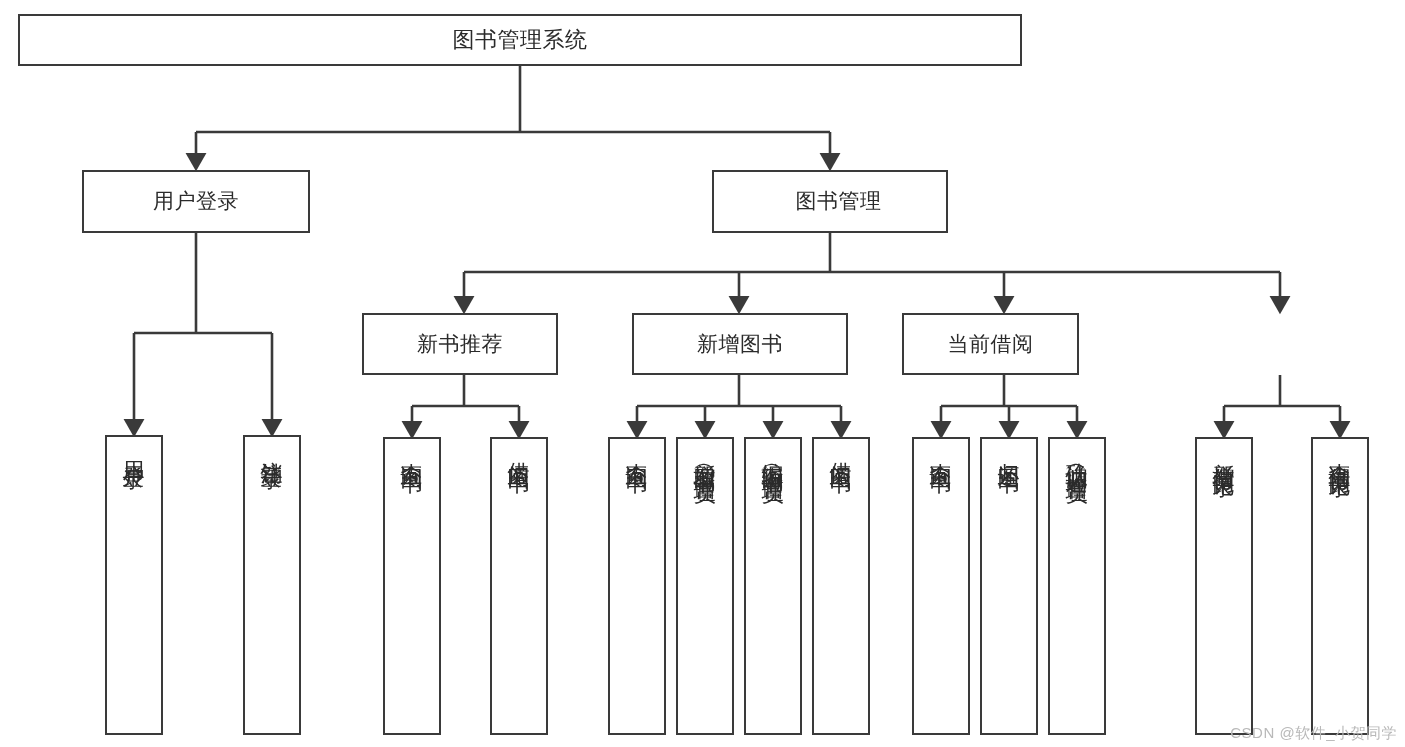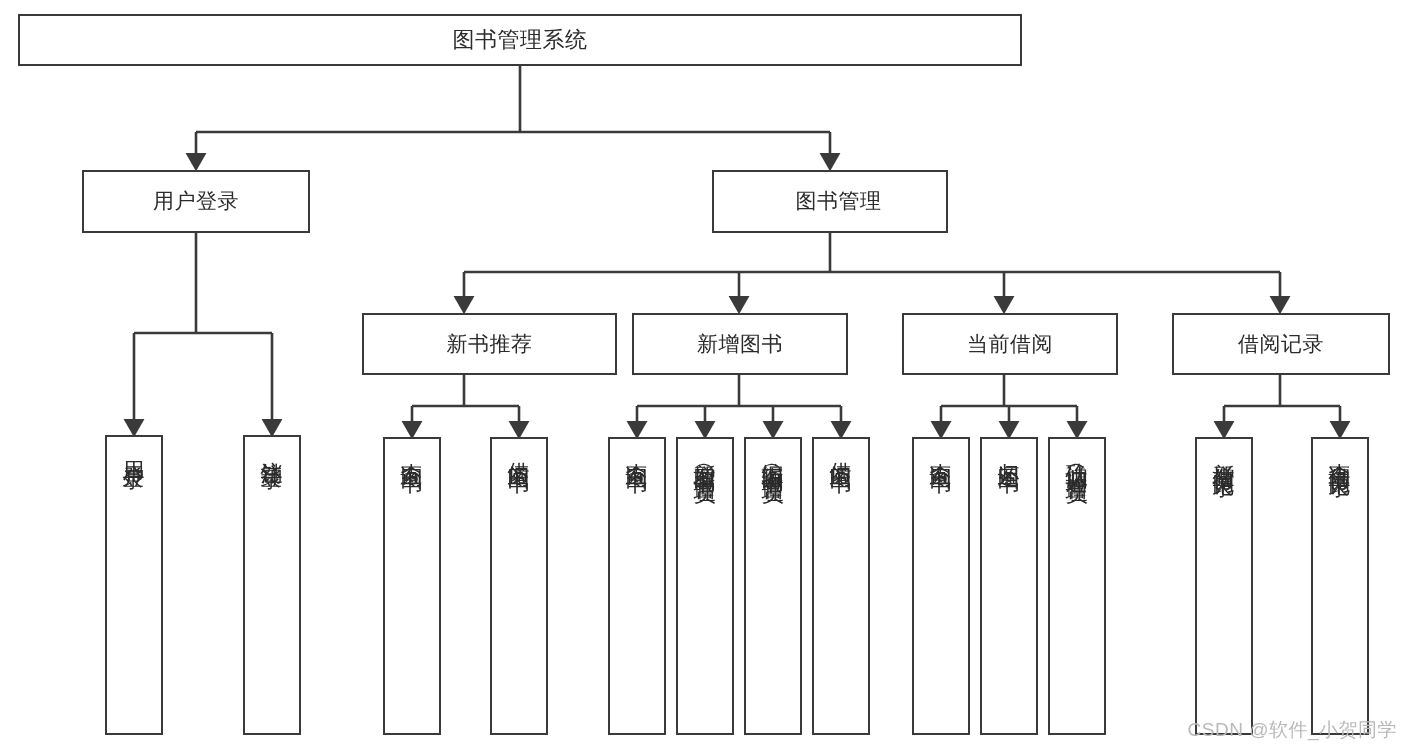--- a/index.html
+++ b/index.html
@@ -63,21 +63,21 @@
     font-size: 22px;
     line-height: 1.05;
     letter-spacing: 3px;
     white-space: nowrap;
     margin: 0 auto;
   }
   #watermark {
     position: absolute;
     right: 8px;
     bottom: 4px;
-    font-size: 19px;
+    font-size: 15px;
     color: #b9b9b9;
     letter-spacing: 0.5px;
     white-space: nowrap;
     user-select: none;
     margin-top: 20px;
   }
 </style>
 </head>
 <body>
 
@@ -137,31 +137,28 @@
     <span class="node-label">图书管理系统</span>
   </div>
 
   <div class="node horizontal" style="left:82px; top:170px; width:228px; height:63px;">
     <span class="node-label">用户登录</span>
   </div>
   <div class="node horizontal" style="left:712px; top:170px; width:236px; height:63px;padding-left:17px;">
     <span class="node-label">图书管理</span>
   </div>
 
-  <div class="node horizontal" style="left:362px; top:313px; width:255px; height:62px;">
+  <div class="node horizontal" style="left:362px; top:313px; width:196px; height:62px;">
     <span class="node-label">新书推荐</span>
   </div>
   <div class="node horizontal" style="left:632px; top:313px; width:216px; height:62px;">
     <span class="node-label">新增图书</span>
   </div>
-  <div class="node horizontal" style="left:902px; top:313px; width:216px; height:62px;">
+  <div class="node horizontal" style="left:902px; top:313px; width:177px; height:62px;">
     <span class="node-label">当前借阅</span>
-  </div>
-  <div class="node horizontal" style="left:1172px; top:313px; width:218px; height:62px;">
-    <span class="node-label">借阅记录</span>
   </div>
 
   <div class="node vertical" style="left:105px; top:435px; width:58px; height:300px;">
     <span class="node-label">用户登录</span>
   </div>
   <div class="node vertical" style="left:243px; top:435px; width:58px; height:300px;">
     <span class="node-label">注销登录</span>
   </div>
 
   <div class="node vertical" style="left:383px; top:437px; width:58px; height:298px;">

